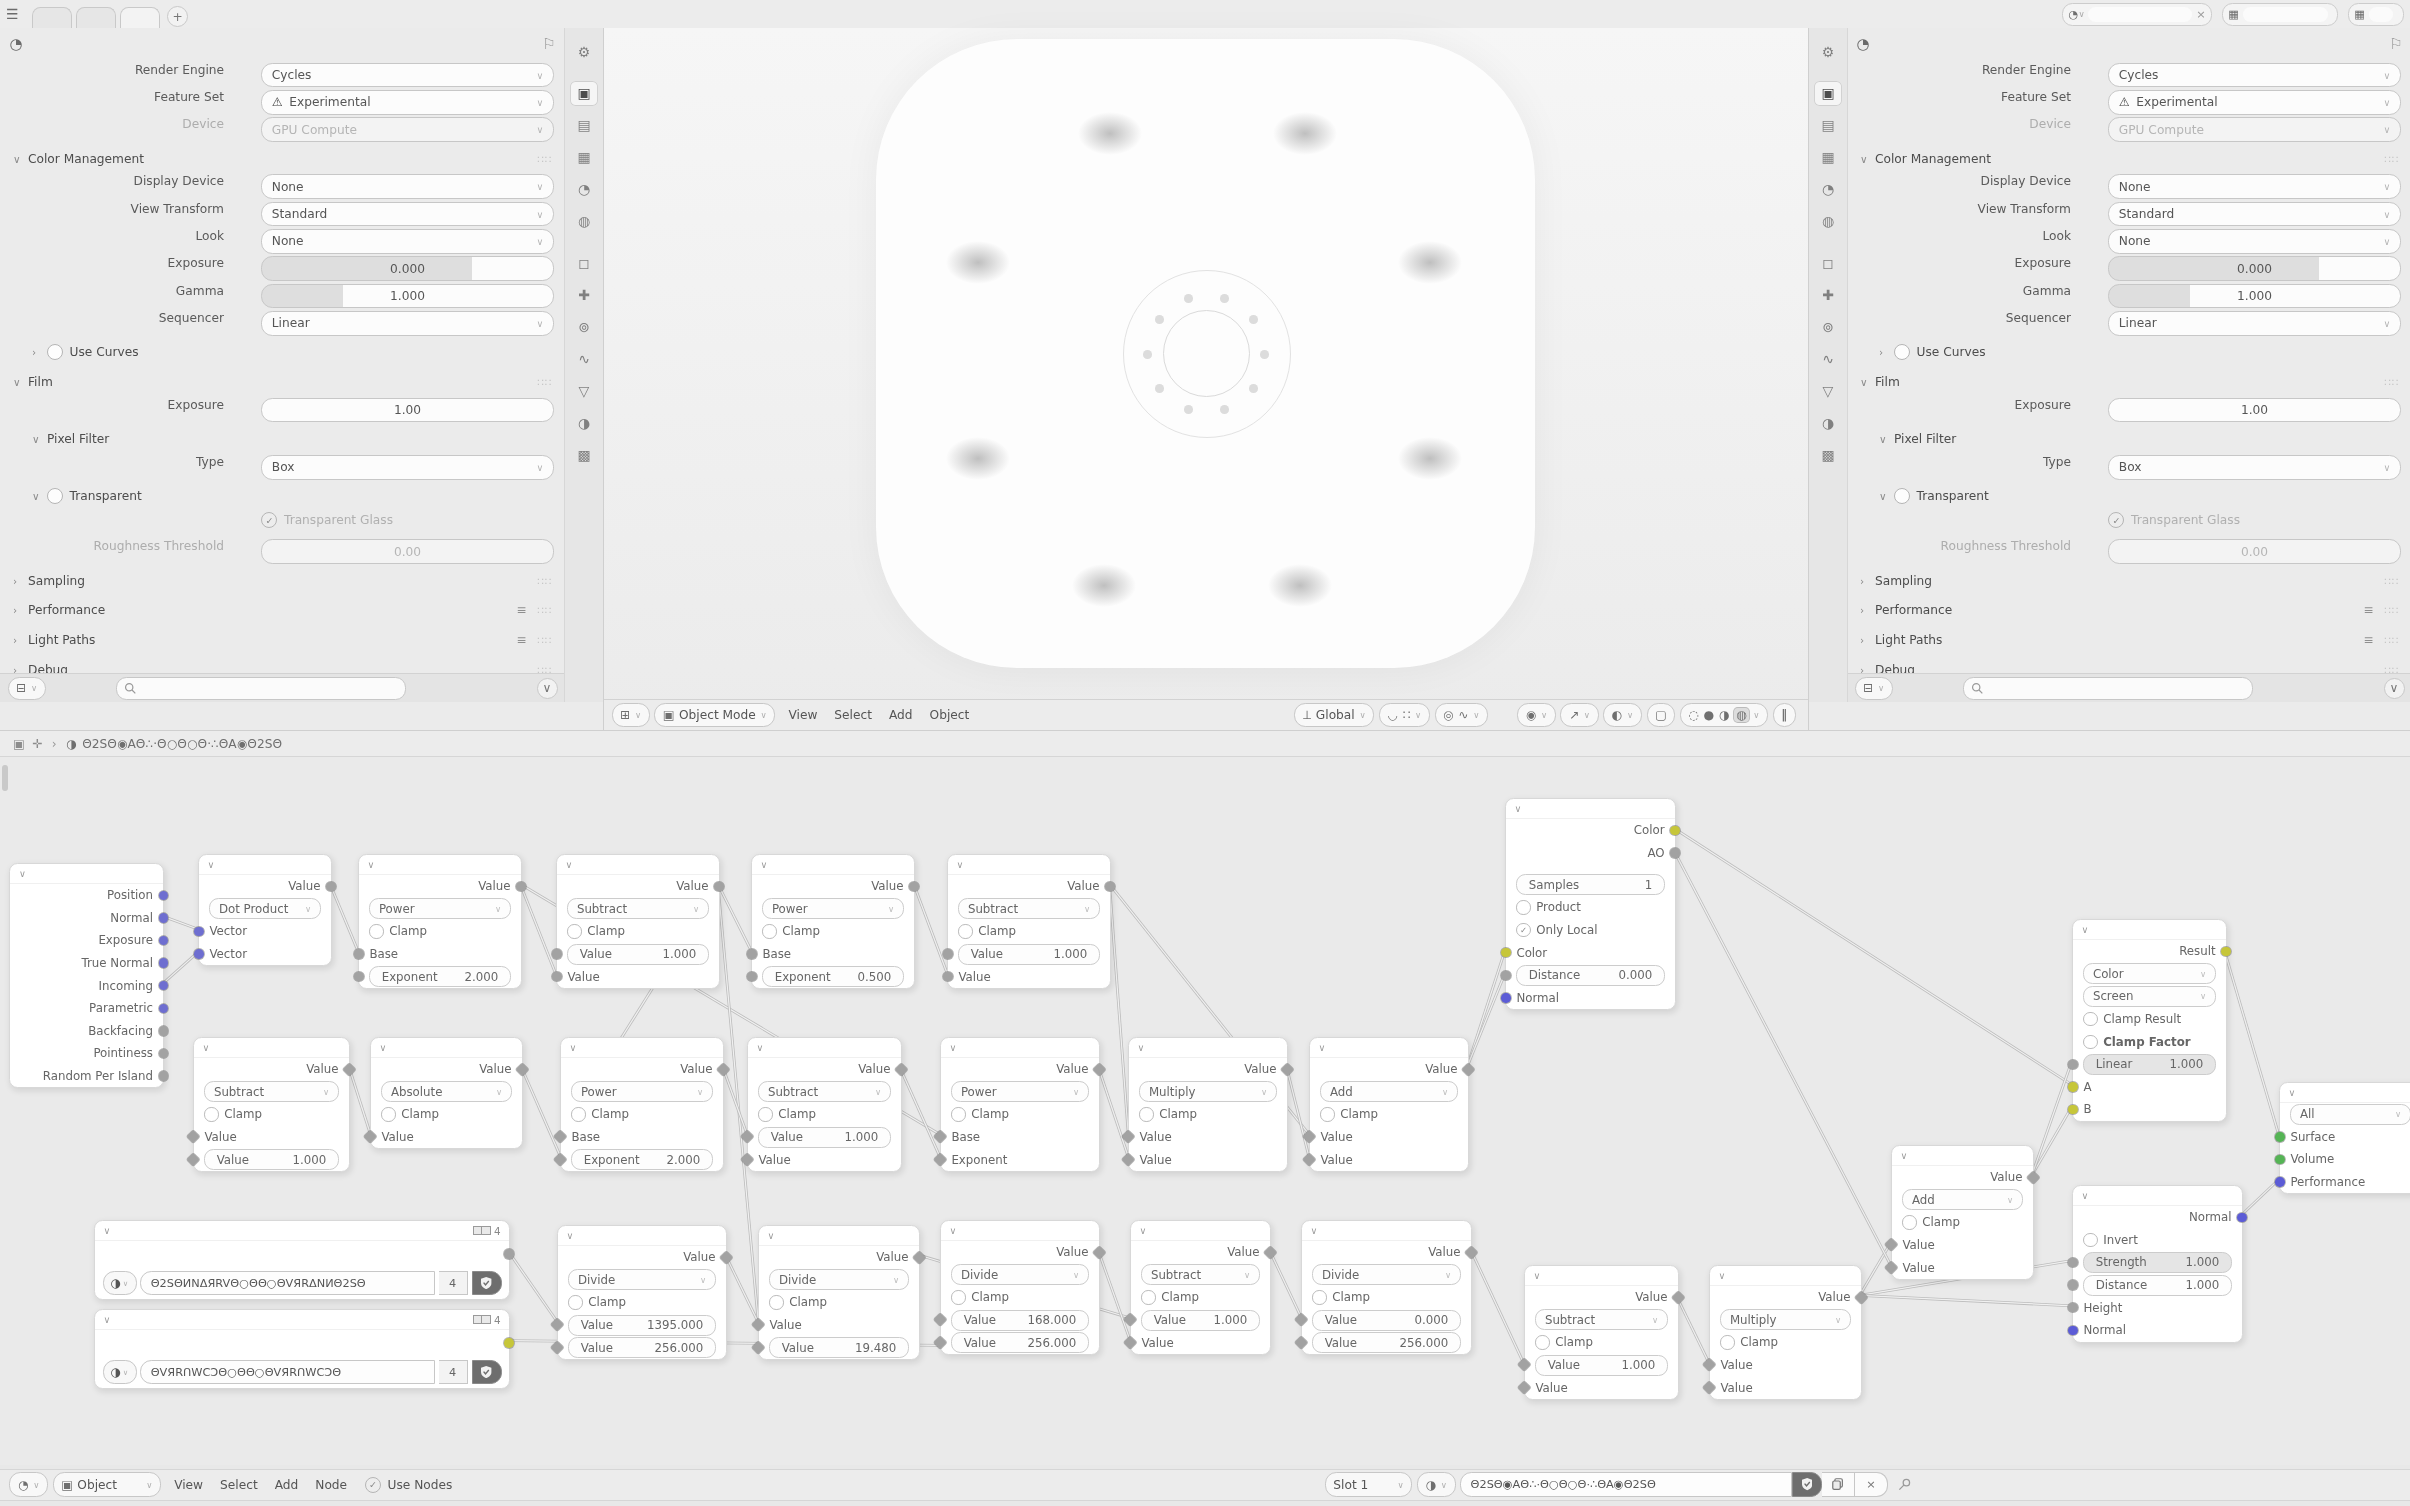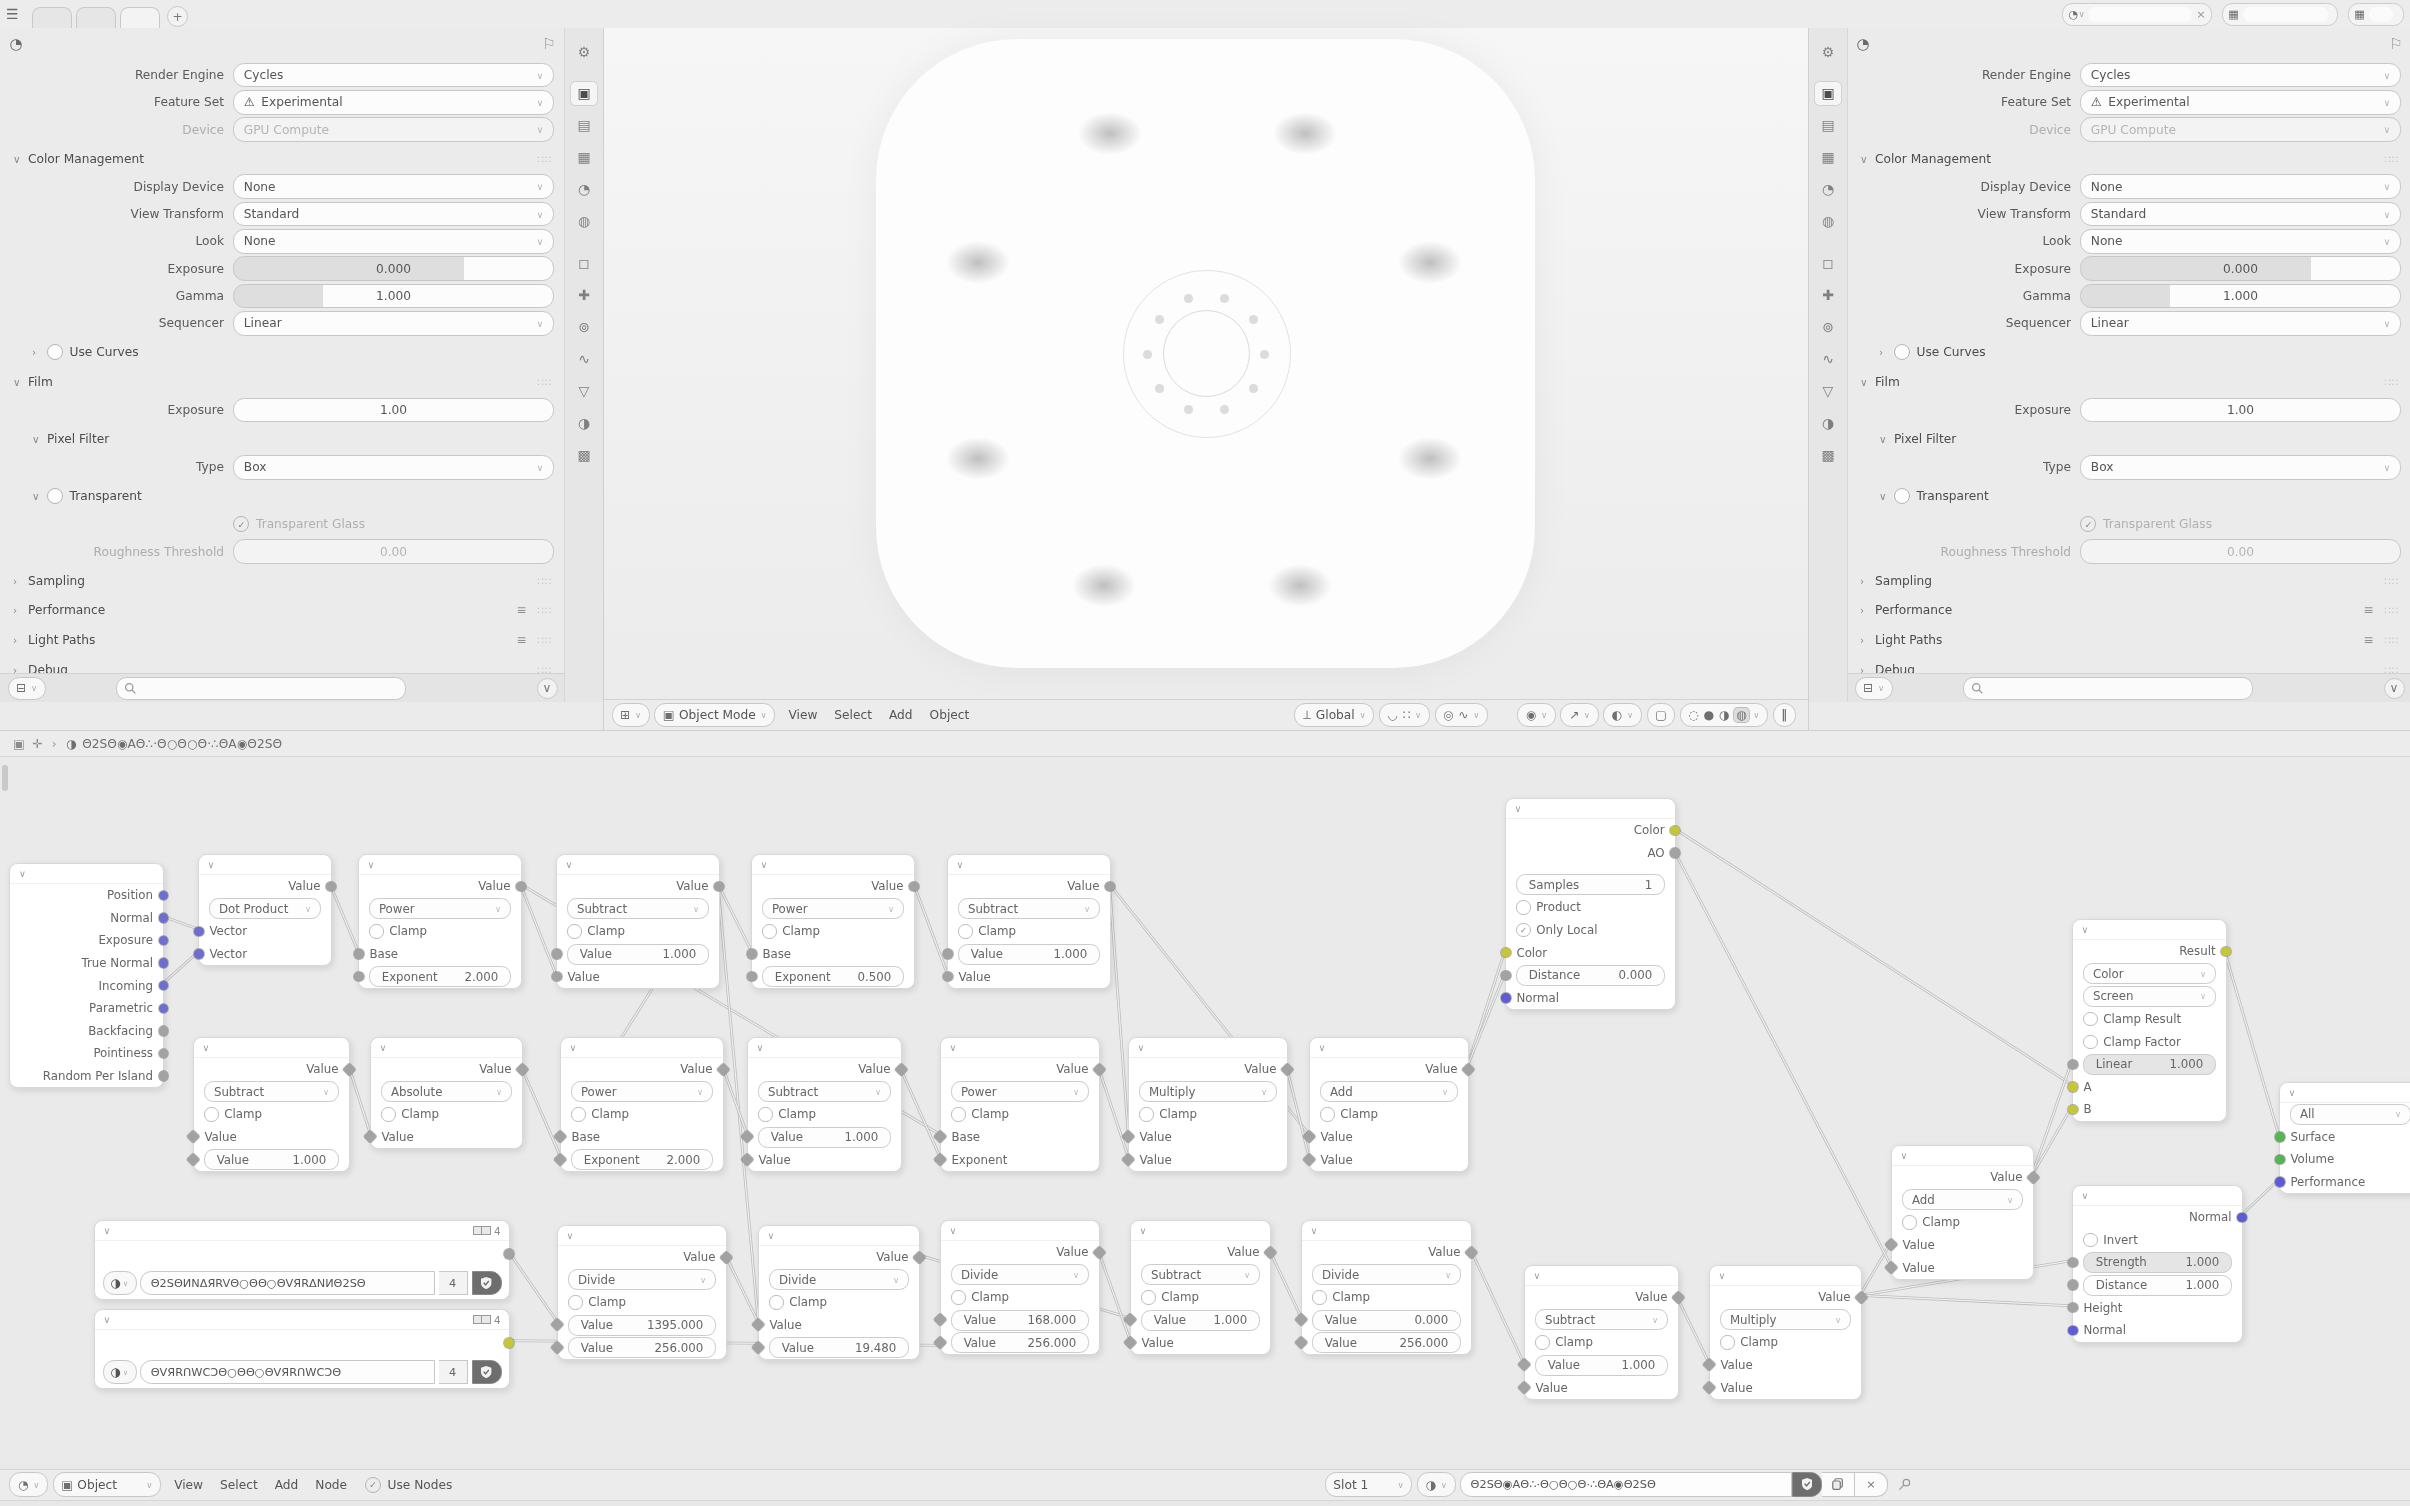--- a/index.html
+++ b/index.html
@@ -22,21 +22,21 @@
   
   .pp-content{position:absolute;top:0;bottom:28px;width:565px;overflow:hidden;}
   #props-left .pp-content{left:0;}
   #props-right .pp-content{left:38px;}
   .pp-tabs{position:absolute;top:0;bottom:28px;width:38px;display:flex;flex-direction:column;align-items:center;padding-top:11.3px;gap:6.6px;}
   #props-left .pp-tabs{right:0;border-left:0.9px solid #d7d7d7;background:#e6e6e6;}
   #props-right .pp-tabs{left:0;border-right:0.9px solid #d7d7d7;background:#e6e6e6;}
   .pp-tab{width:28px;height:25.4px;display:flex;align-items:center;justify-content:center;font-size:14px;color:#808080;border-radius:5.6px;}
   .pp-tab.active{background:#f5f5f5;box-shadow:0 0 0 0.9px #cfcfcf inset;color:#4d4d4d;}
   .pp-top{display:flex;align-items:center;height:32px;padding:0 9.4px;}
-  .pp-row{display:flex;align-items:center;height:24.5px;margin:2.8px 11.3px 2.8px 0;}
+  .pp-row{display:flex;align-items:flex-start;height:24.5px;margin:2.8px 11.3px 2.8px 0;gap:28px;}
   .pp-lbl{width:224px;text-align:right;padding-right:9.4px;font-size:12.2px;color:#5a5a5a;flex:none;}
   .pp-lbl.dis{color:#adadad;}
   .pp-ctrl{flex:1;display:flex;align-items:center;}
   .pill{flex:1;height:22.6px;border:0.9px solid #c7c7c7;border-radius:11.3px;background:#fcfcfc;display:flex;align-items:center;font-size:12.2px;color:#555;padding:0 9.4px;position:relative;overflow:hidden;}
   .pill .chev{margin-left:auto;color:#b3b3b3;font-size:9.4px;}
   .pill.dis{color:#b5b5b5;background:#f3f3f3;}
   .pill.center{justify-content:center;}
   .sect{display:flex;align-items:center;height:26px;font-size:12.2px;color:#4c4c4c;padding-left:13px;margin-top:3.8px;}
   .sect .car{width:15px;color:#8b8b8b;font-size:10.4px;}
   .sect .grip{margin-left:auto;margin-right:13px;color:#c4c4c4;font-size:10.4px;letter-spacing:0.9px;}
@@ -1404,21 +1404,21 @@
             <span class="chev">∨</span>
           </div>
         </div>
         <div class="nrow">
           <div style="display: flex; align-items: center;">
             <span class="ncb"></span>
             <span>Clamp Result</span>
           </div>
         </div>
         <div class="nrow">
-          <div style="display: flex; align-items: center;">
+          <div style="display: flex; align-items: center; font-weight: bold;">
             <span class="ncb"></span>
             <span>Clamp Factor</span>
           </div>
         </div>
         <div class="nrow">
           <span class="sock sl" style="background: rgb(162, 162, 162);"></span>
           <div class="nfield fill">
             <span>Linear</span>
             <span class="v">1.000</span>
           </div>

